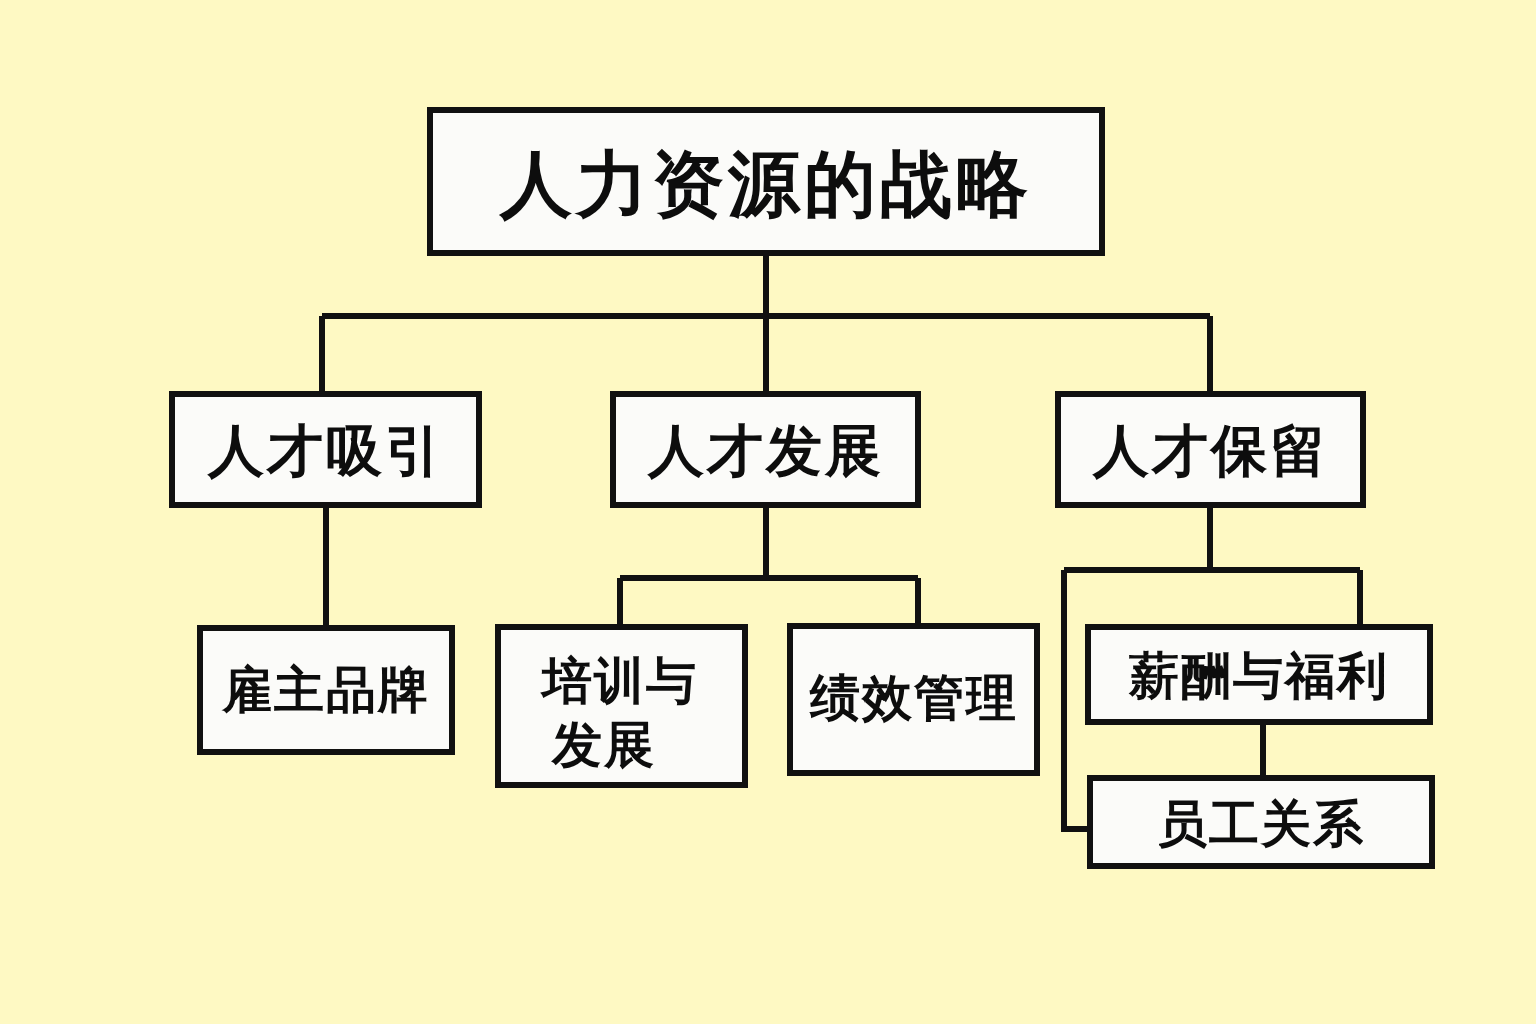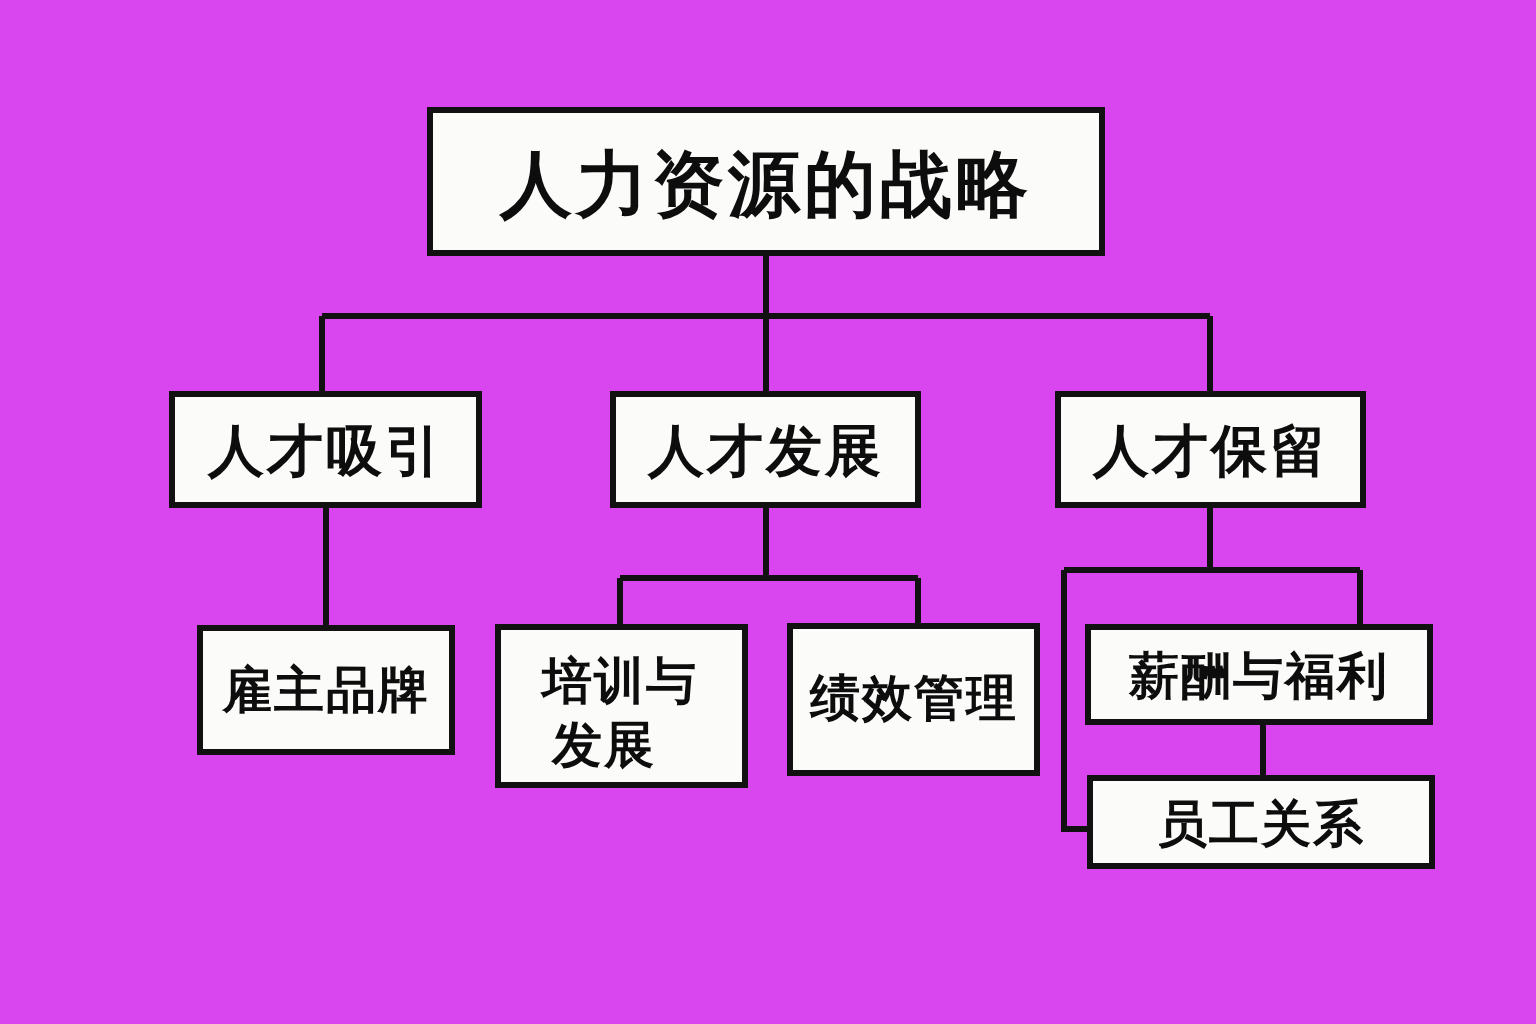--- a/index.html
+++ b/index.html
@@ -11,21 +11,21 @@
   body {
     width: 1536px;
     height: 1024px;
     overflow: hidden;
     font-family: "DejaVu Sans", "Liberation Sans", sans-serif;
   }
   #diagram-root {
     position: relative;
     width: 1536px;
     height: 1024px;
-    background: #d946ef;
+    background: #fef9c3;
   }
   svg#chart-svg {
     position: absolute;
     top: 0;
     left: 0;
     width: 1536px;
     height: 1024px;
     display: block;
   }
   .node-box {

